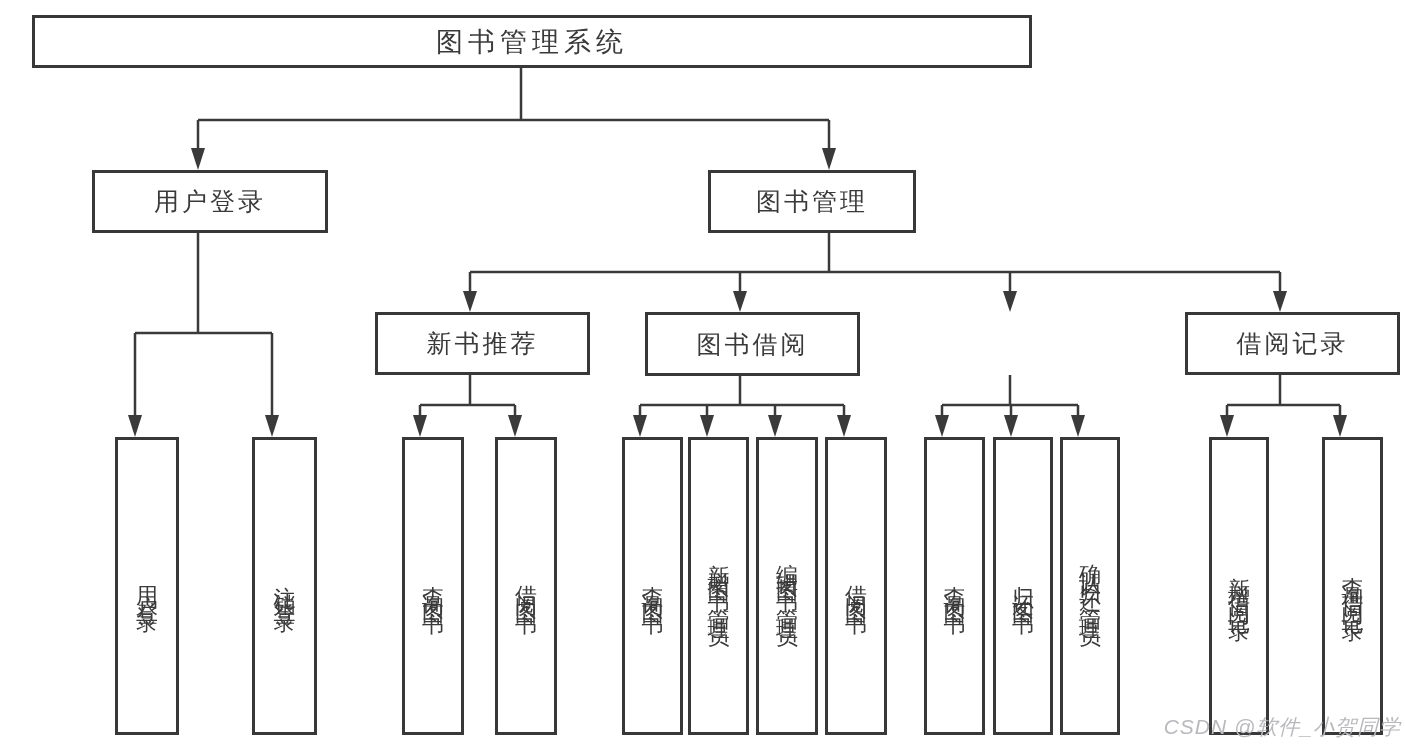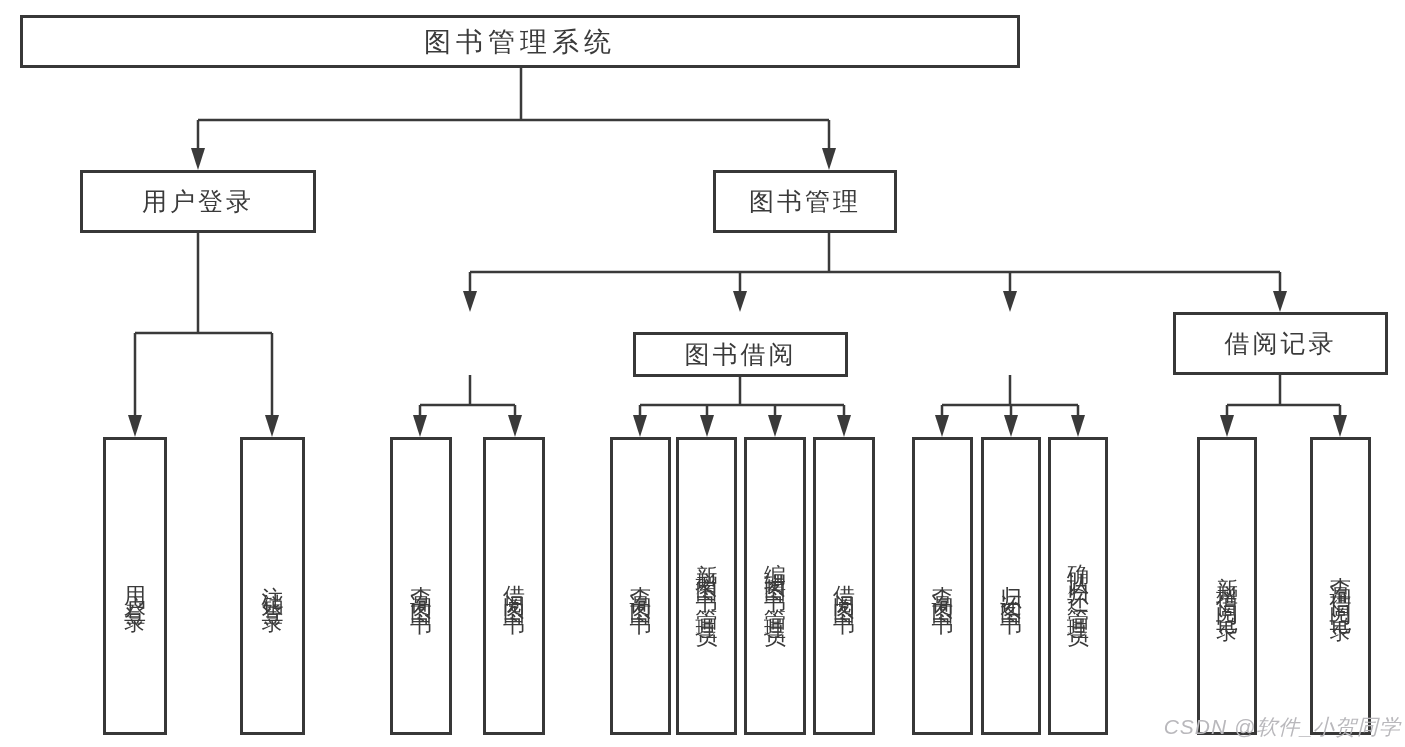--- a/index.html
+++ b/index.html
@@ -20,20 +20,21 @@
   .hbox, .vbox {
     position: absolute;
     background: #ffffff;
     border: 3px solid #383838;
     box-sizing: border-box;
     display: flex;
     align-items: center;
     justify-content: center;
     color: #3a3a3a;
     z-index: 2;
+    margin-left: 12px;
   }
   .hbox span {
     font-size: 25px;
     letter-spacing: 3px;
     white-space: nowrap;
   }
   .hbox.root span {
     font-size: 27px;
     letter-spacing: 5px;
   }
@@ -117,25 +118,28 @@
     </g>
   </svg>
 
   <div class="hbox root" style="left:20px; top:15px; width:1000px; height:53px;">
     <span>图书管理系统</span>
   </div>
 
   <div class="hbox" style="left:80px; top:170px; width:236px; height:63px;">
     <span>用户登录</span>
   </div>
-  <div class="hbox" style="left:713px; top:170px; width:184px; height:63px;">
+  <div class="hbox" style="left:696px; top:170px; width:208px; height:63px;">
     <span>图书管理</span>
   </div>
 
-  <div class="hbox" style="left:633px; top:332px; width:215px; height:45px;">
+  <div class="hbox" style="left:363px; top:312px; width:215px; height:63px;">
+    <span>新书推荐</span>
+  </div>
+  <div class="hbox" style="left:633px; top:312px; width:215px; height:64px;">
     <span>图书借阅</span>
   </div>
   <div class="hbox" style="left:1173px; top:312px; width:215px; height:63px;">
     <span>借阅记录</span>
   </div>
 
   <div class="vbox" style="left:103px; top:437px; width:64px; height:298px;">
     <span>用户登录</span>
   </div>
   <div class="vbox" style="left:240px; top:437px; width:65px; height:298px;">

